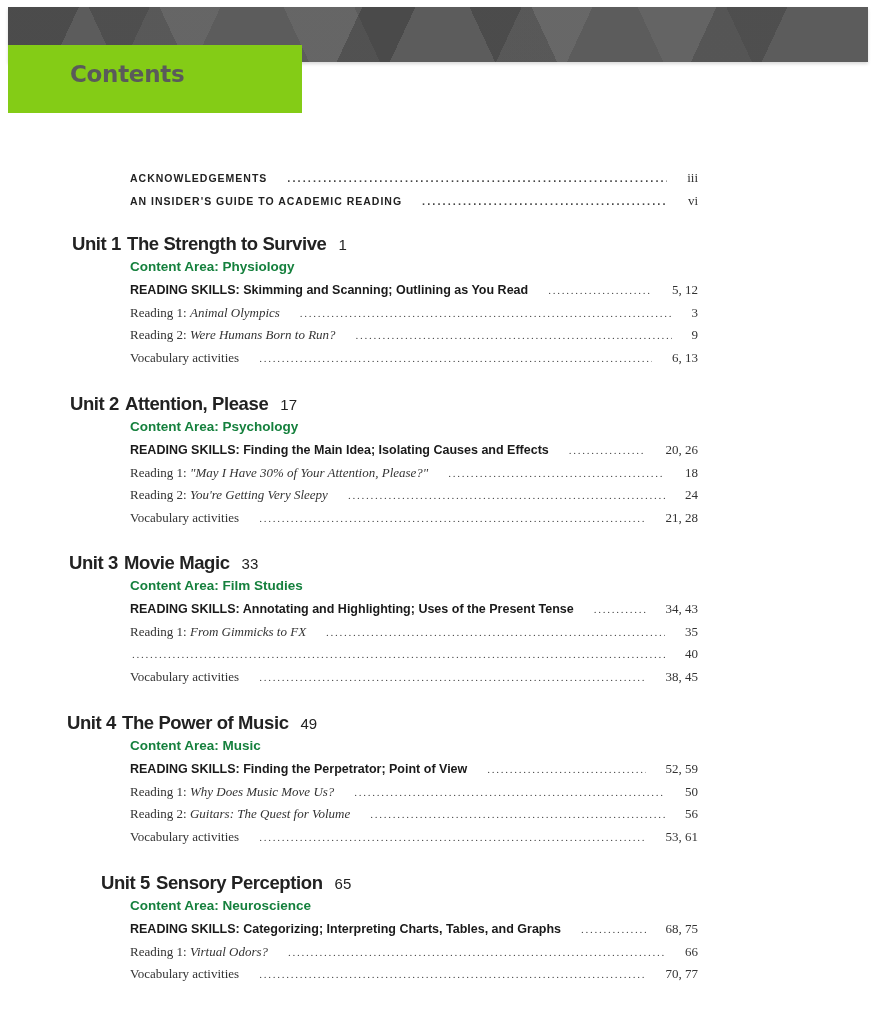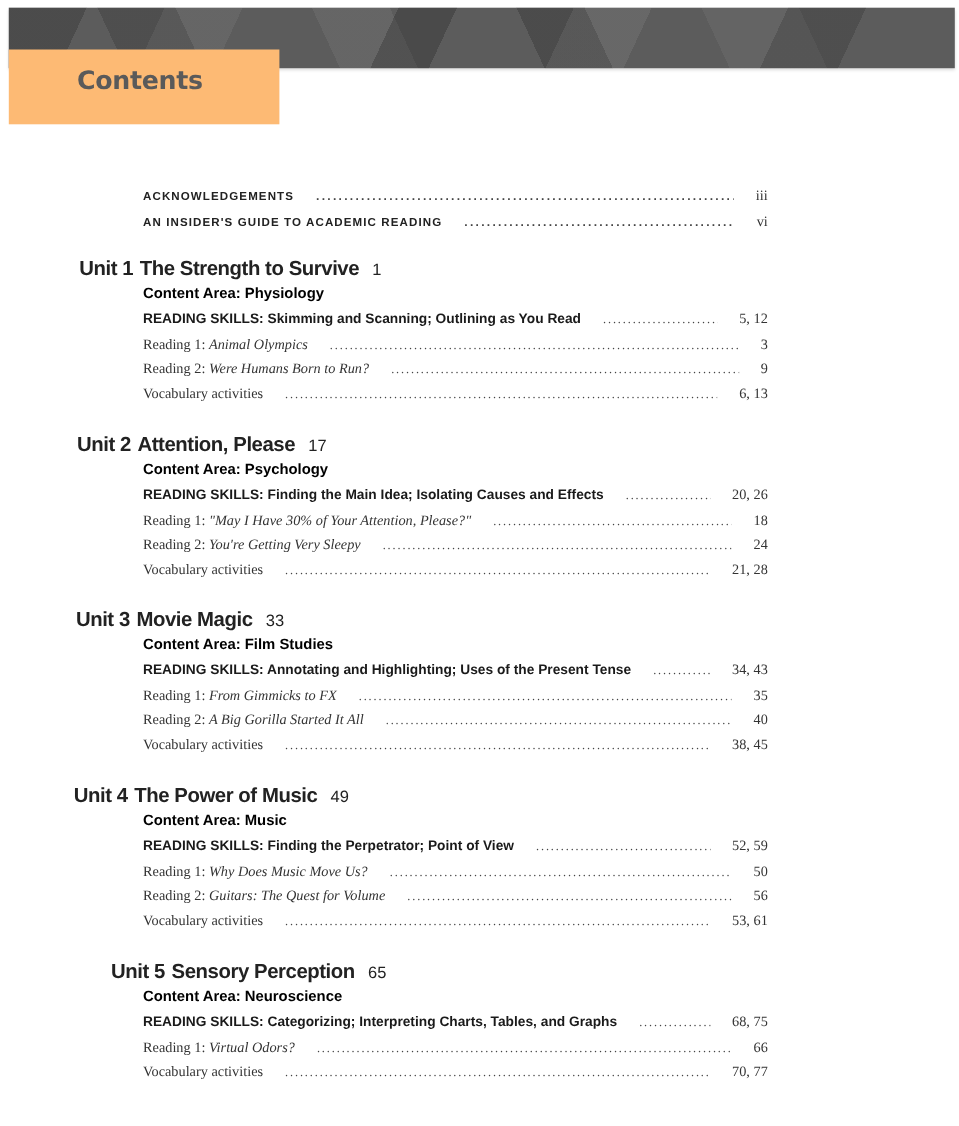--- a/index.html
+++ b/index.html
@@ -9,22 +9,22 @@
     }
     .banner {
       position: absolute; left: 8px; top: 7px; width: 860px; height: 55px;
       background:
         linear-gradient(115deg, rgba(0,0,0,0.18) 0 8%, transparent 8% 16%, rgba(255,255,255,0.06) 16% 24%, transparent 24% 40%, rgba(0,0,0,0.2) 40% 46%, transparent 46% 58%, rgba(255,255,255,0.07) 58% 66%, transparent 66% 80%, rgba(0,0,0,0.15) 80% 88%, transparent 88%),
         linear-gradient(65deg, transparent 0 12%, rgba(0,0,0,0.15) 12% 20%, transparent 20% 34%, rgba(255,255,255,0.06) 34% 42%, transparent 42% 55%, rgba(0,0,0,0.18) 55% 62%, transparent 62% 74%, rgba(255,255,255,0.05) 74% 84%, transparent 84%),
         #5c5c5c;
       box-shadow: 0 2px 3px rgba(0,0,0,0.15);
     }
     .title-box {
-      position: absolute; left: 8px; top: 45px; width: 246px; height: 68px;
-      background: #fdba74;
+      position: absolute; left: 8px; top: 45px; width: 294px; height: 68px;
+      background: #84cc16;
     }
     .title {
       position: absolute; left: 62px; top: 16px;
       font-family: "DejaVu Sans", sans-serif; font-weight: bold; font-size: 23px; color: #5a5a5a;
       letter-spacing: -0.3px;
     }
     .front { position: absolute; left: 130px; width: 568px; }
     .row {
       display: flex; align-items: baseline; white-space: nowrap; overflow: hidden;
       height: 22.5px; line-height: 22.5px; font-size: 13px; gap: 18px;
@@ -41,21 +41,21 @@
     .unit { position: absolute; left: 0; width: 872px; }
     .unit-head {
       position: absolute; font-family: "Liberation Sans", sans-serif; font-weight: bold; font-size: 18.5px;
       color: #222; white-space: nowrap; letter-spacing: -0.4px;
     }
     .unit-head .num { display: inline-block; }
     .unit-head .utitle { margin-left: 6px; text-align: center; }
     .unit-head .upage { font-weight: normal; font-size: 15px; margin-left: 12px; letter-spacing: 0; }
     .unit-body { position: absolute; left: 130px; top: 24px; width: 568px; }
     .area {
-      font-family: "Liberation Sans", sans-serif; font-weight: bold; font-size: 13.5px; color: #000000;
+      font-family: "Liberation Sans", sans-serif; font-weight: bold; font-size: 13.5px; color: #15803d;
       height: 22px; line-height: 20px;
     }
     .skills .label { font-family: "Liberation Sans", sans-serif; font-weight: bold; font-size: 12.5px; color: #1a1a1a; }
     .reading .label i { font-style: italic; }
     .reading .label, .vocab .label { color: #333; }
     .page { color: #333; }
   </style>
 </head>
 <body>
 
@@ -145,21 +145,20 @@
       <span class="label">READING SKILLS: Annotating and Highlighting; Uses of the Present Tense</span>
       <span class="leader"></span>
       <span class="page">34, 43</span>
     </div>
     <div class="row reading">
       <span class="label"><span>Reading 1: </span><i>From Gimmicks to FX</i></span>
       <span class="leader"></span>
       <span class="page">35</span>
     </div>
     <div class="row reading">
-      <span class="label"><span>Reading 2: </span><i>A Big Gorilla Started It All</i></span>
       <span class="leader"></span>
       <span class="page">40</span>
     </div>
     <div class="row vocab">
       <span class="label">Vocabulary activities</span>
       <span class="leader"></span>
       <span class="page">38, 45</span>
     </div>
   </div>
 </div>

